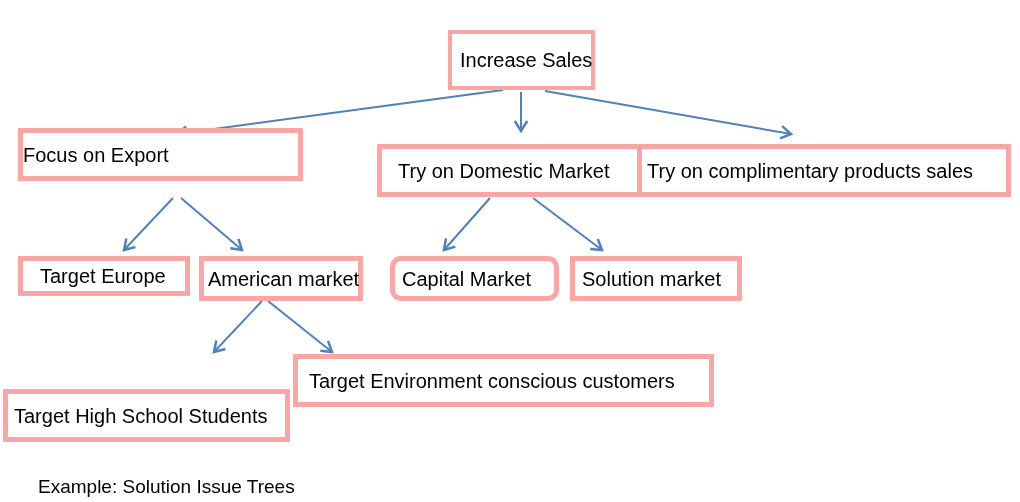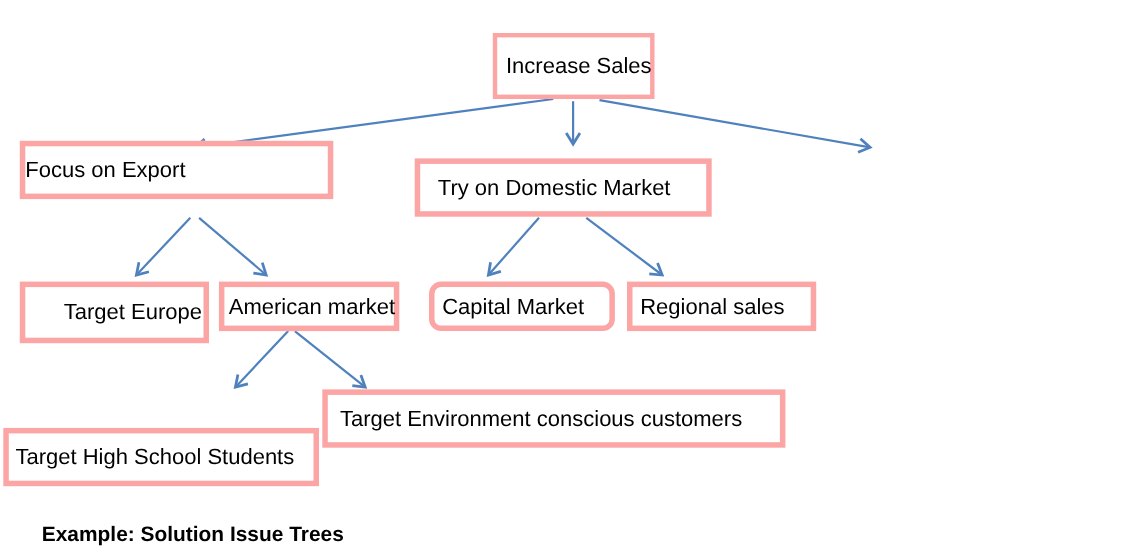--- a/index.html
+++ b/index.html
@@ -37,21 +37,21 @@
   }
   .node.root {
     border-width: 4px;
   }
   .caption {
     position: absolute;
     left: 38px;
     top: 476px;
     font-size: 19px;
     color: #000000;
-    font-weight: 700;
+    font-weight: 400;
   }
 </style>
 </head>
 <body>
 
 <div class="canvas">
 
   <svg class="arrow-layer" width="1020" height="502" viewBox="0 0 1020 502" xmlns="http://www.w3.org/2000/svg">
     <defs>
       <marker id="openArrow" viewBox="0 0 12 12" refX="10" refY="6" markerUnits="userSpaceOnUse" markerWidth="15" markerHeight="15" orient="auto-start-reverse">
@@ -76,35 +76,38 @@
   </div>
 
   <div class="node" style="left:18px; top:128px; width:285px; height:53px; ">
     <span>Focus on Export</span>
   </div>
 
   <div class="node" style="left:333px; top:144px; width:270px; height:53px; padding-left:16px;margin-left:44px;">
     <span>Try on Domestic Market</span>
   </div>
 
+  <div class="node" style="left:637px; top:144px; width:374px; height:53px; padding-left:5px;">
+    <span>Try on complimentary products sales</span>
+  </div>
 
-  <div class="node" style="left:18px; top:256px; width:172px; height:56px; padding-left:35px;">
+  <div class="node" style="left:18px; top:256px; width:172px; height:40px; padding-left:17px;">
     <span>Target Europe</span>
   </div>
 
   <div class="node" style="left:199px; top:256px; width:164px; height:45px; padding-left:4px;">
     <span>American market</span>
   </div>
 
   <div class="node" style="left:390px; top:256px; width:169px; height:45px; padding-left:7px;border-radius:11px;">
     <span>Capital Market</span>
   </div>
 
   <div class="node" style="left:570px; top:256px; width:172px; height:45px; padding-left:7px;">
-    <span>Regional sales</span>
+    <span>Solution market</span>
   </div>
 
   <div class="node" style="left:3px; top:354px; width:287px; height:53px; padding-left:6px;margin-top:35px;">
     <span>Target High School Students</span>
   </div>
 
   <div class="node" style="left:293px; top:354px; width:421px; height:53px; padding-left:11px;text-align:center;">
     <span>Target Environment conscious customers</span>
   </div>
 

